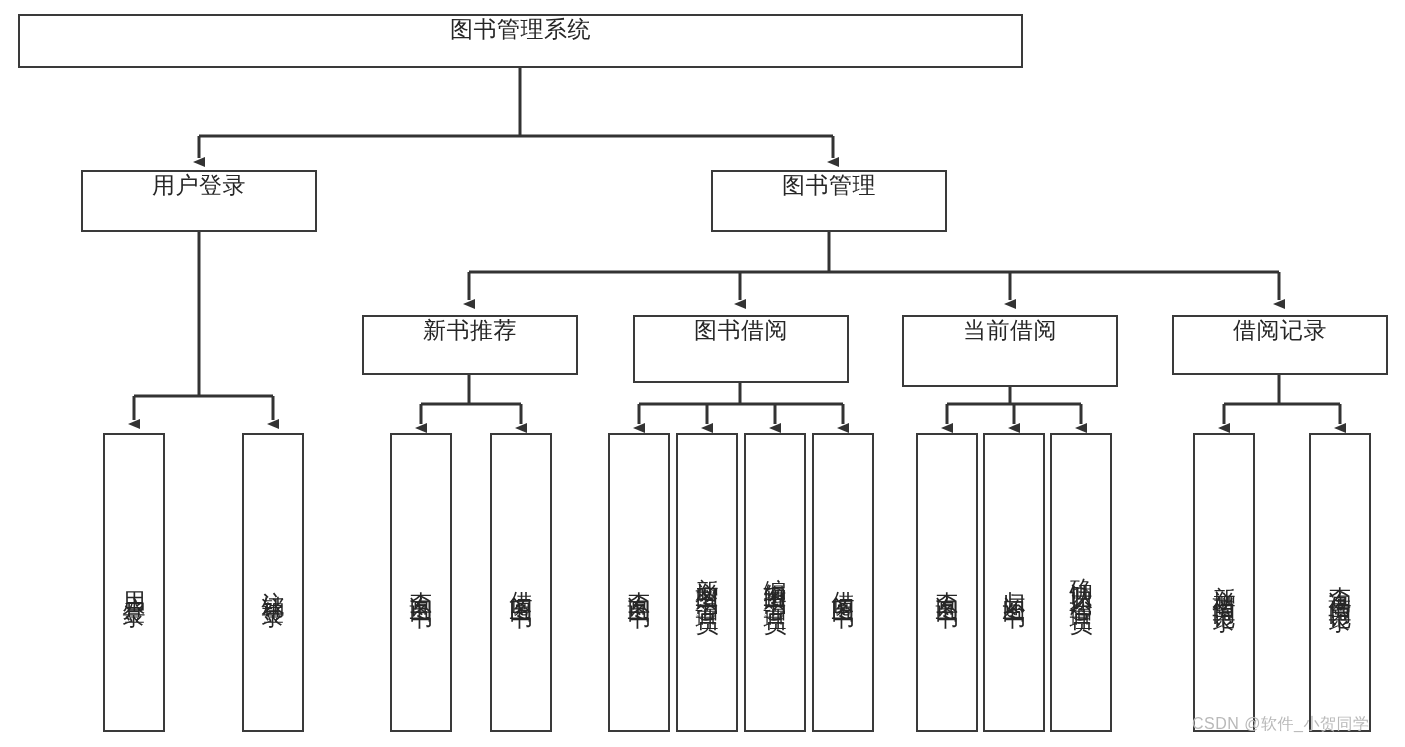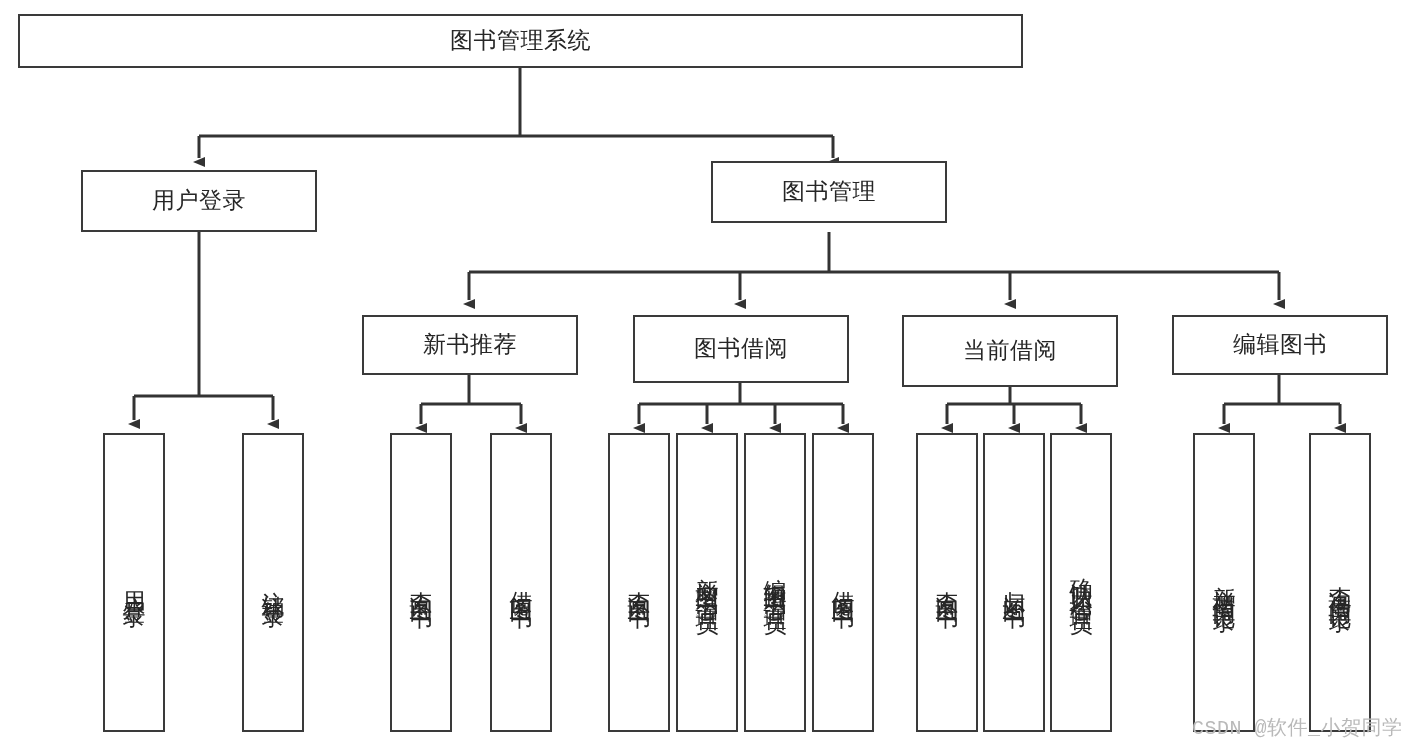--- a/index.html
+++ b/index.html
@@ -23,21 +23,20 @@
     top: 0;
     width: 1405px;
     height: 747px;
   }
   .node {
     position: absolute;
     box-sizing: border-box;
     border: 2.5px solid #3a3a3a;
     background: #ffffff;
     display: flex;
-    align-items: center;
     justify-content: center;
     color: #262626;
   }
   .node .lbl {
     display: block;
     text-align: center;
     line-height: 1.18;
     white-space: nowrap;
   }
   .node.horiz .lbl {
@@ -56,26 +55,25 @@
     text-orientation: upright;
     font-size: 23px;
     line-height: 1.0;
     letter-spacing: 5px;
     text-align: center;
   }
   .watermark {
     position: absolute;
     left: 1192px;
     top: 714px;
-    font-size: 20px;
+    font-size: 16px;
     color: #b9b9b9;
     white-space: nowrap;
     letter-spacing: 0.5px;
     pointer-events: none;
-    font-family: Liberation Mono, monospace;
   }
 </style>
 </head>
 <body>
 
 <div id="canvas">
 
   <svg id="edges" viewBox="0 0 1405 747" xmlns="http://www.w3.org/2000/svg">
     <defs>
       <marker id="arr" markerWidth="10" markerHeight="12" refX="1" refY="6" orient="auto" markerUnits="userSpaceOnUse">
@@ -126,35 +124,35 @@
     </g>
   </svg>
 
   <div class="node root horiz" style="left:18px; top:14px; width:1005px; height:54px;">
     <span class="lbl">图书管理系统</span>
   </div>
 
   <div class="node horiz" style="left:81px; top:170px; width:236px; height:62px;">
     <span class="lbl">用户登录</span>
   </div>
-  <div class="node horiz" style="left:711px; top:161px; width:236px; height:62px;">
+  <div class="node horiz" style="left:711px; top:170px; width:236px; height:62px;">
     <span class="lbl">图书管理</span>
   </div>
 
   <div class="node horiz" style="left:362px; top:315px; width:216px; height:60px;">
     <span class="lbl">新书推荐</span>
   </div>
   <div class="node horiz" style="left:633px; top:315px; width:216px; height:68px;">
     <span class="lbl">图书借阅</span>
   </div>
   <div class="node horiz" style="left:902px; top:315px; width:216px; height:72px;">
     <span class="lbl">当前借阅</span>
   </div>
   <div class="node horiz" style="left:1172px; top:315px; width:216px; height:60px;">
-    <span class="lbl">编辑图书</span>
+    <span class="lbl">借阅记录</span>
   </div>
 
   <div class="node vert" style="left:103px; top:433px; width:62px; height:299px;">
     <span class="lbl">用户登录</span>
   </div>
   <div class="node vert" style="left:242px; top:433px; width:62px; height:299px;">
     <span class="lbl">注销登录</span>
   </div>
 
   <div class="node vert" style="left:390px; top:433px; width:62px; height:299px;">

